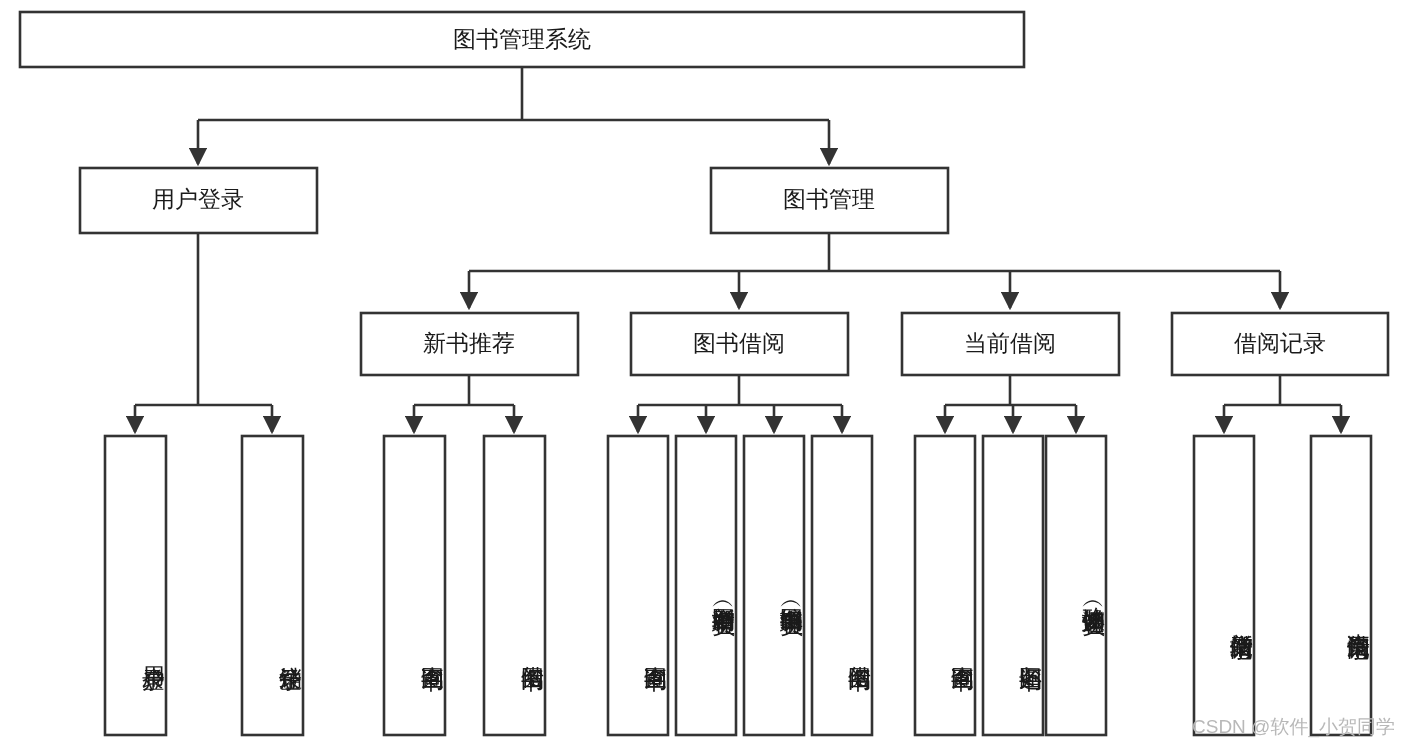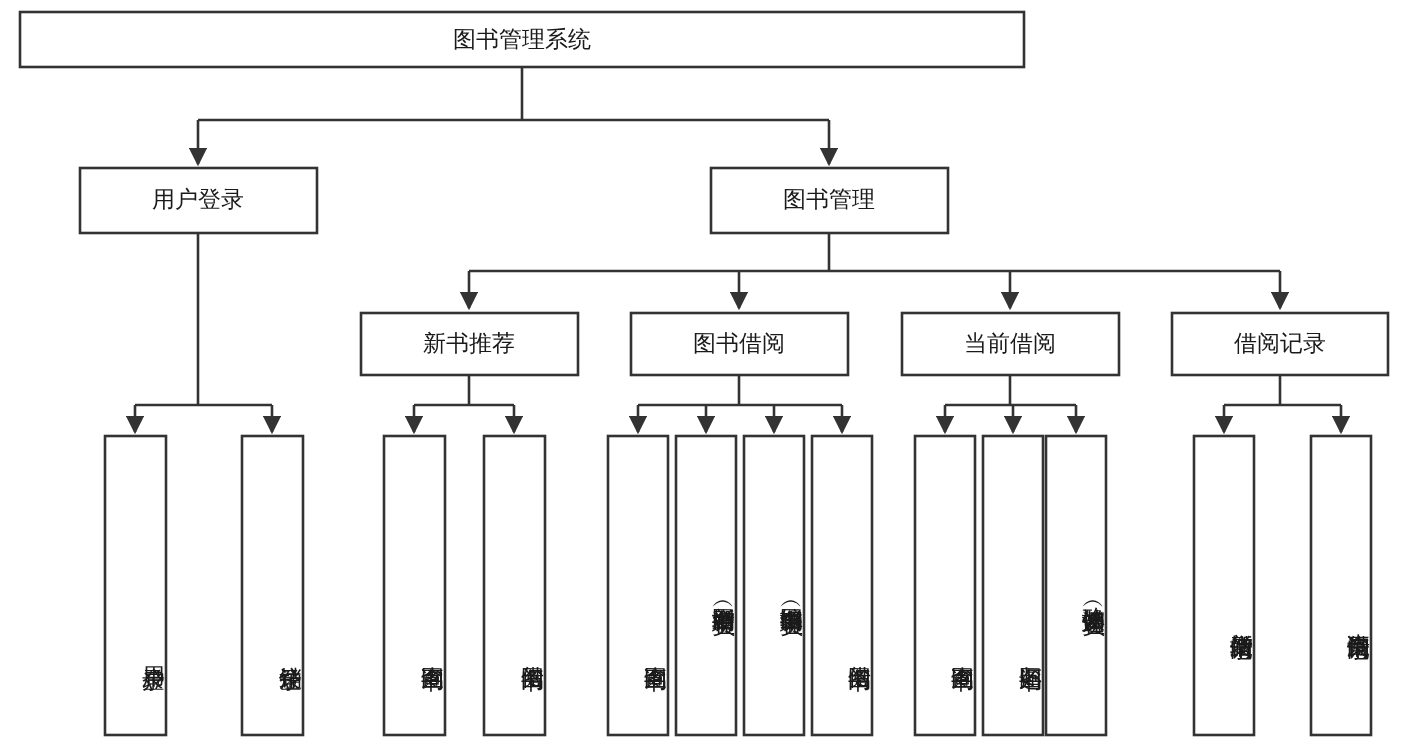--- a/index.html
+++ b/index.html
@@ -208,14 +208,15 @@
   <div class="leaf-label" style="left:744px; top:436px; width:60px; height:299px; padding-top:8px;">编辑图书（管理员）</div>
   <div class="leaf-label" style="left:812px; top:436px; width:60px; height:299px; padding-top:64px;">借阅图书</div>
 
   <div class="leaf-label" style="left:915px; top:436px; width:60px; height:299px; padding-top:64px;">查询图书</div>
   <div class="leaf-label" style="left:983px; top:436px; width:60px; height:299px; padding-top:64px;">归还图书</div>
   <div class="leaf-label" style="left:1046px; top:436px; width:60px; height:299px; padding-top:8px;">确认归还（管理员）</div>
 
   <div class="leaf-label" style="left:1194px; top:436px; width:60px; height:299px; padding-top:32px;">新增借阅记录</div>
   <div class="leaf-label" style="left:1311px; top:436px; width:60px; height:299px; padding-top:32px;">查询借阅记录</div>
 
+  <div class="watermark" style="left:1192px; top:714px;">CSDN @软件_小贺同学</div>
 
 </div>
 
 </body></html>

